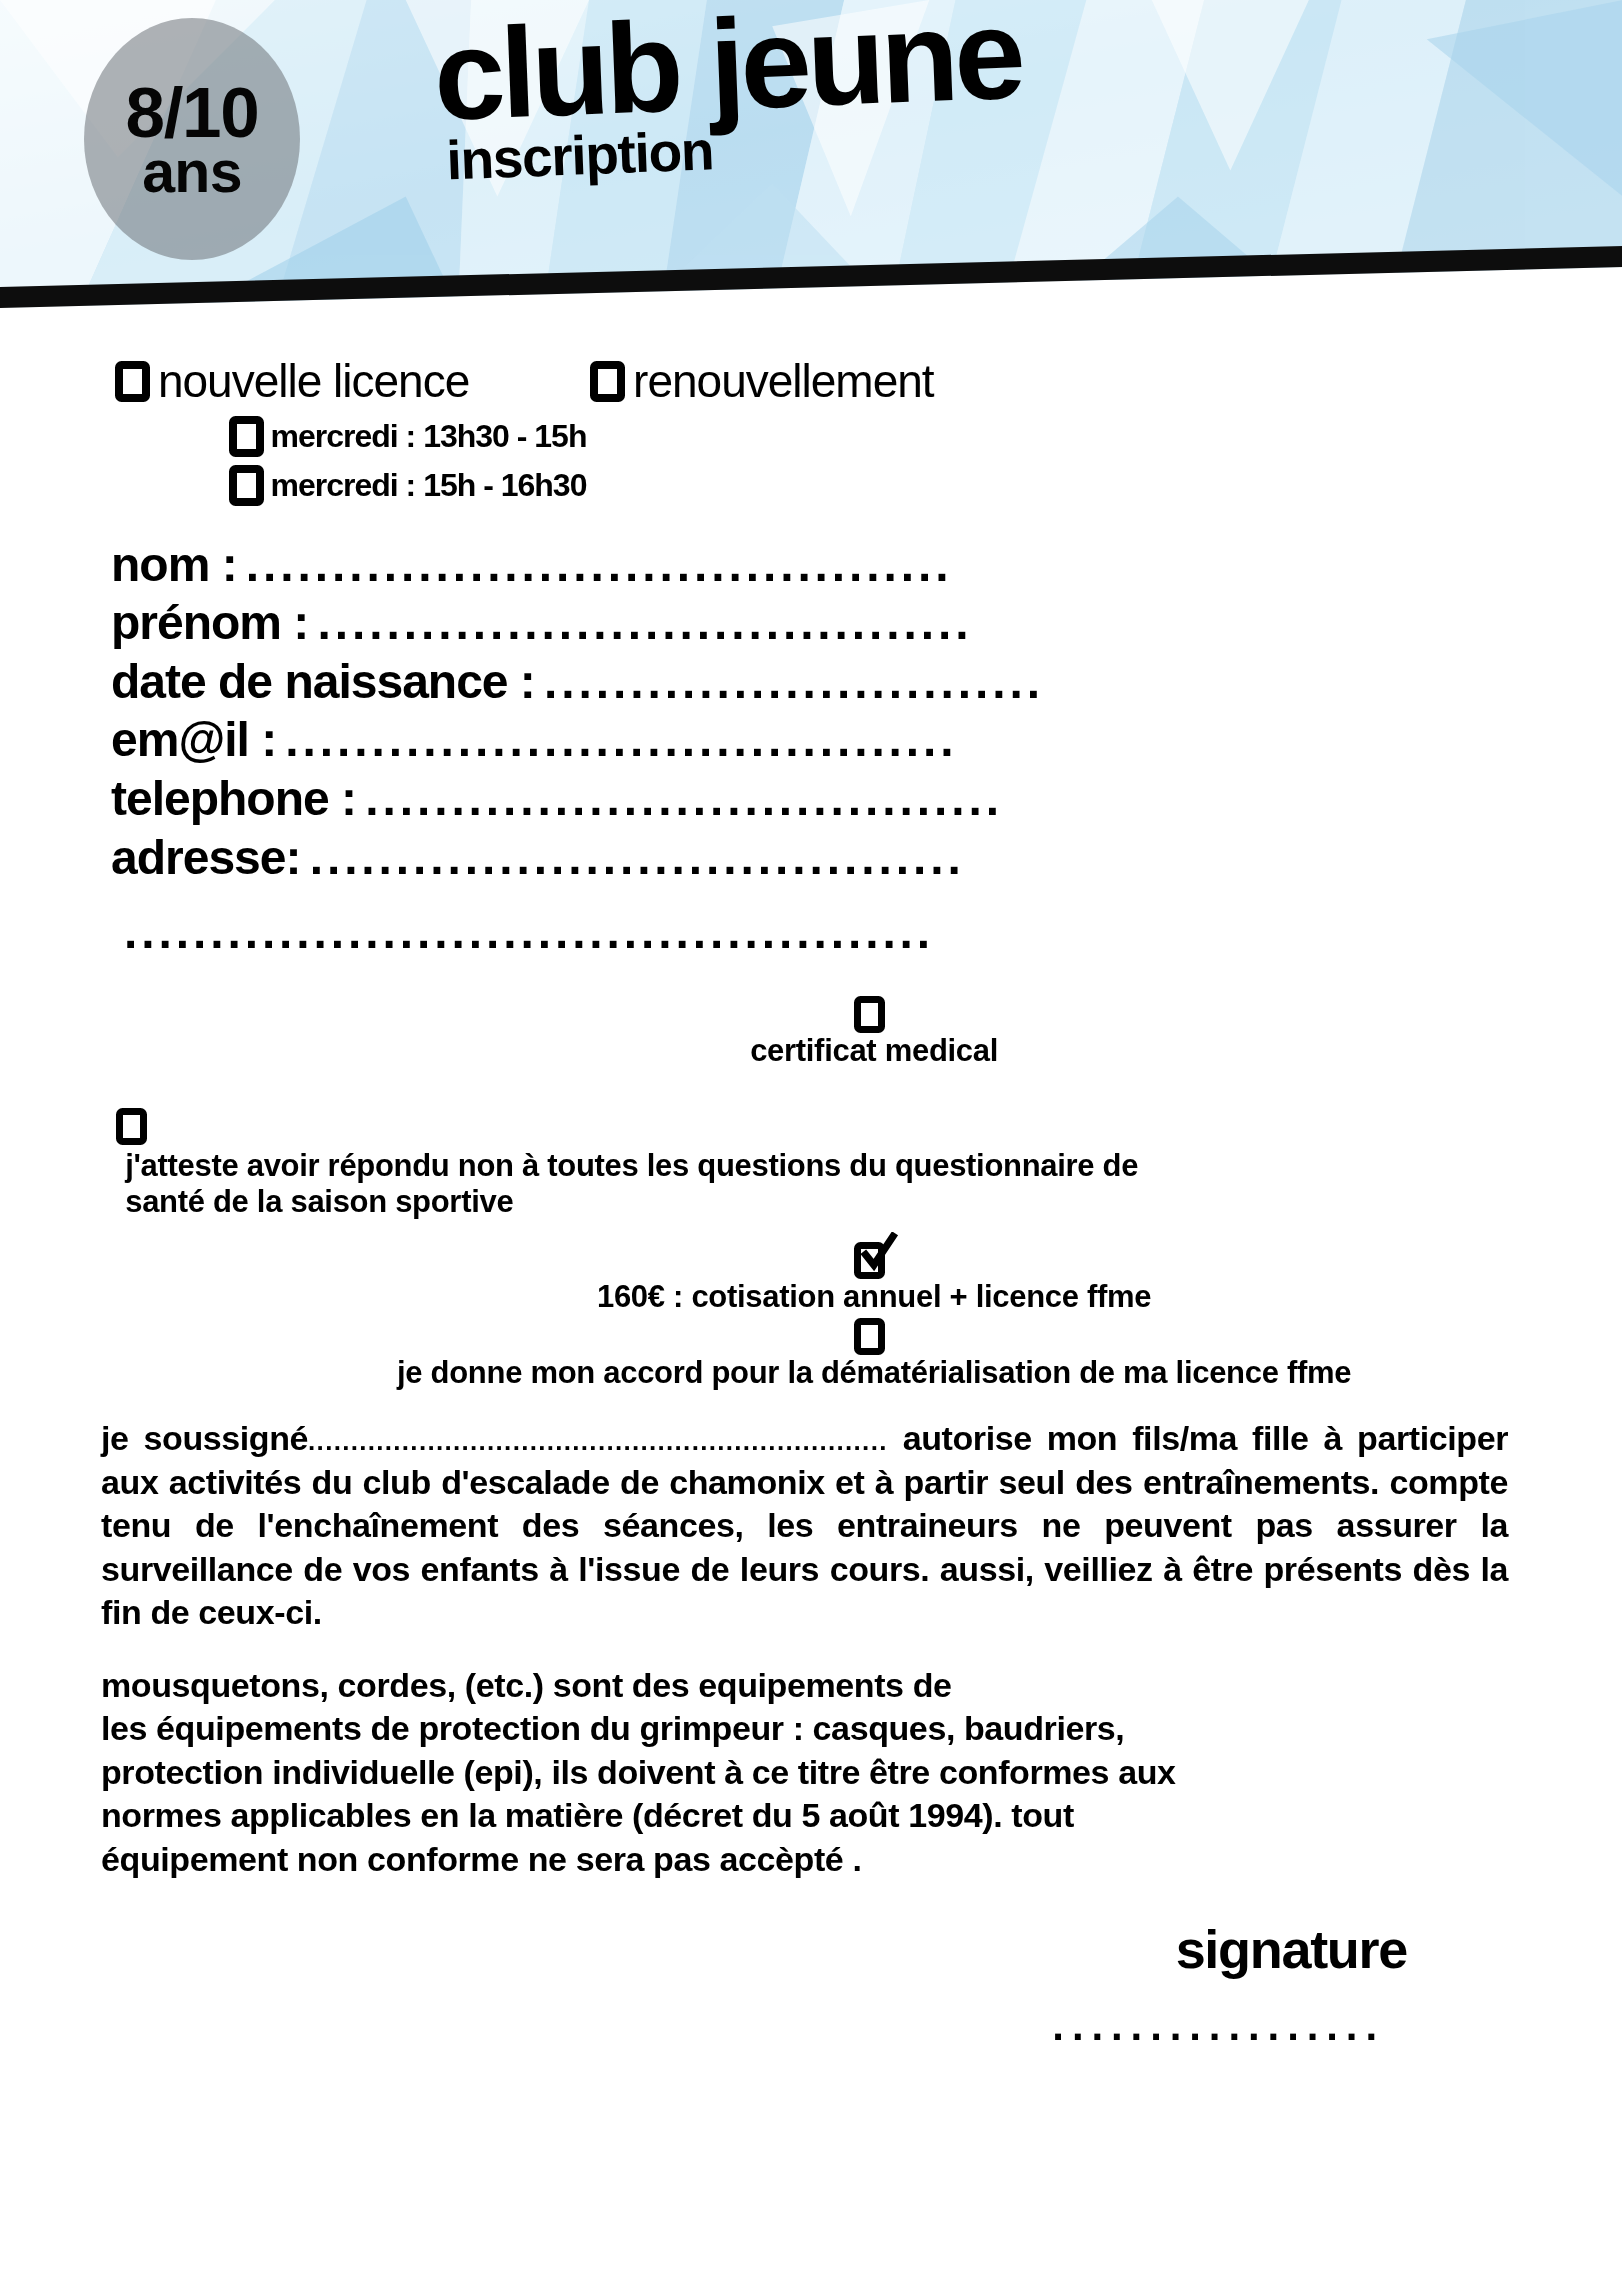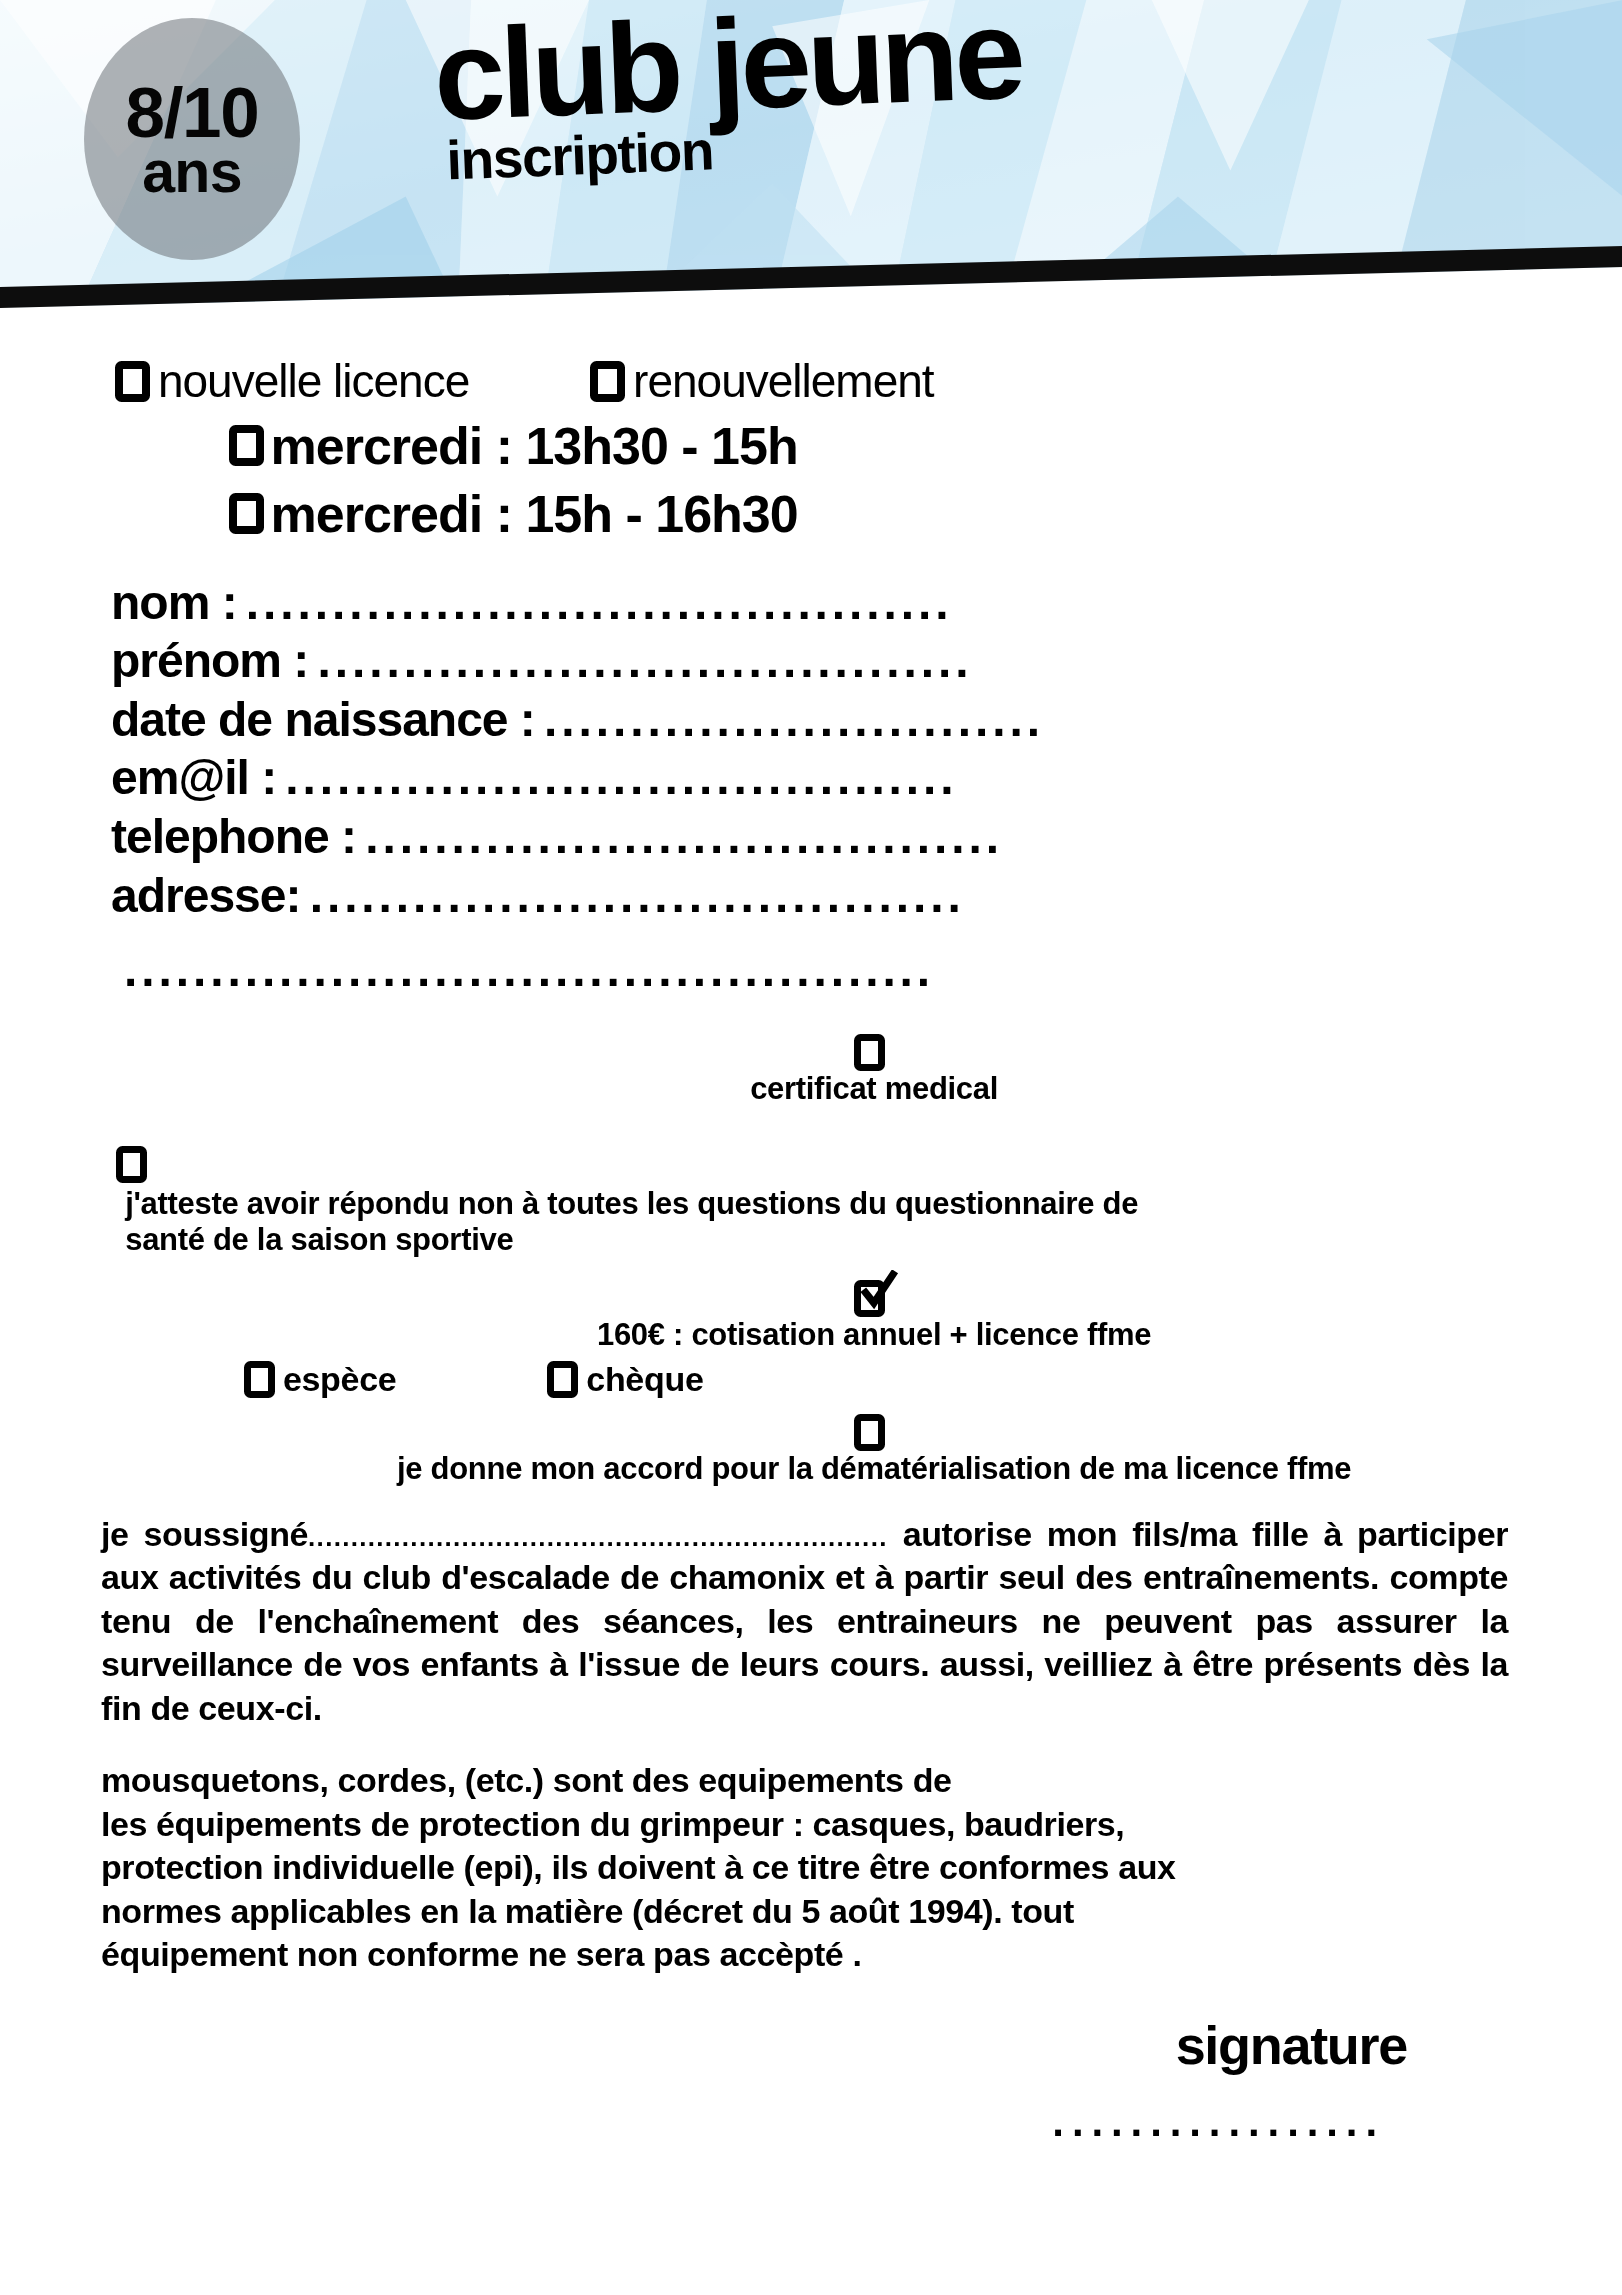--- a/index.html
+++ b/index.html
@@ -142,21 +142,21 @@
     font-weight: 400;
     letter-spacing: -1px;
   }
   .row-top .gap { width: 121px; }
   .row-top .lbl { margin-left: 7.9px; }
 
   .row-slot {
     margin: 7.9px 0 0 229px;
     display: flex;
     align-items: center;
-    font-size: 52px;
+    font-size: 32px;
     font-weight: 700;
     letter-spacing: -1px;
   }
   .row-slot .lbl { margin-left: 6.5px; }
 
   .fields {
     margin: 30px 0 6px 111px;
   }
   .field {
     display: flex;
@@ -367,27 +367,20 @@
 
     <div class="check-row center" style="margin-top:15.7px;margin-bottom:3.9px">
       <span class="cbox sm">
         <svg class="tick" viewBox="0 0 62 62">
           <path d="M8 30 L24 50 L56 2" stroke="#000" stroke-width="11" fill="none" stroke-linecap="butt" stroke-linejoin="miter"></path>
         </svg>
       </span>
       <span class="txt">160€ :  cotisation annuel + licence ffme</span>
     </div>
 
-    <div class="pay-row">
-      <span class="cbox sm"></span>
-      <span class="txt">espèce</span>
-      <span class="gap2"></span>
-      <span class="cbox sm"></span>
-      <span class="txt">chèque</span>
-    </div>
 
     <div class="check-row center">
       <span class="cbox sm"></span>
       <span class="txt">je donne mon accord pour la dématérialisation de ma licence ffme</span>
     </div>
   </div>
 
   <div class="paras">
     <div class="para"><span>je  soussigné</span><span class="inline-dots">....................................................................</span><span> autorise  mon  fils/ma fille à participer aux activités du club d'escalade de chamonix et à partir seul des entraînements. compte tenu de l'enchaînement des séances, les entraineurs ne peuvent pas assurer la surveillance de vos enfants à l'issue de leurs cours. aussi, veilliez à être présents dès la fin de ceux-ci.</span></div>
 

